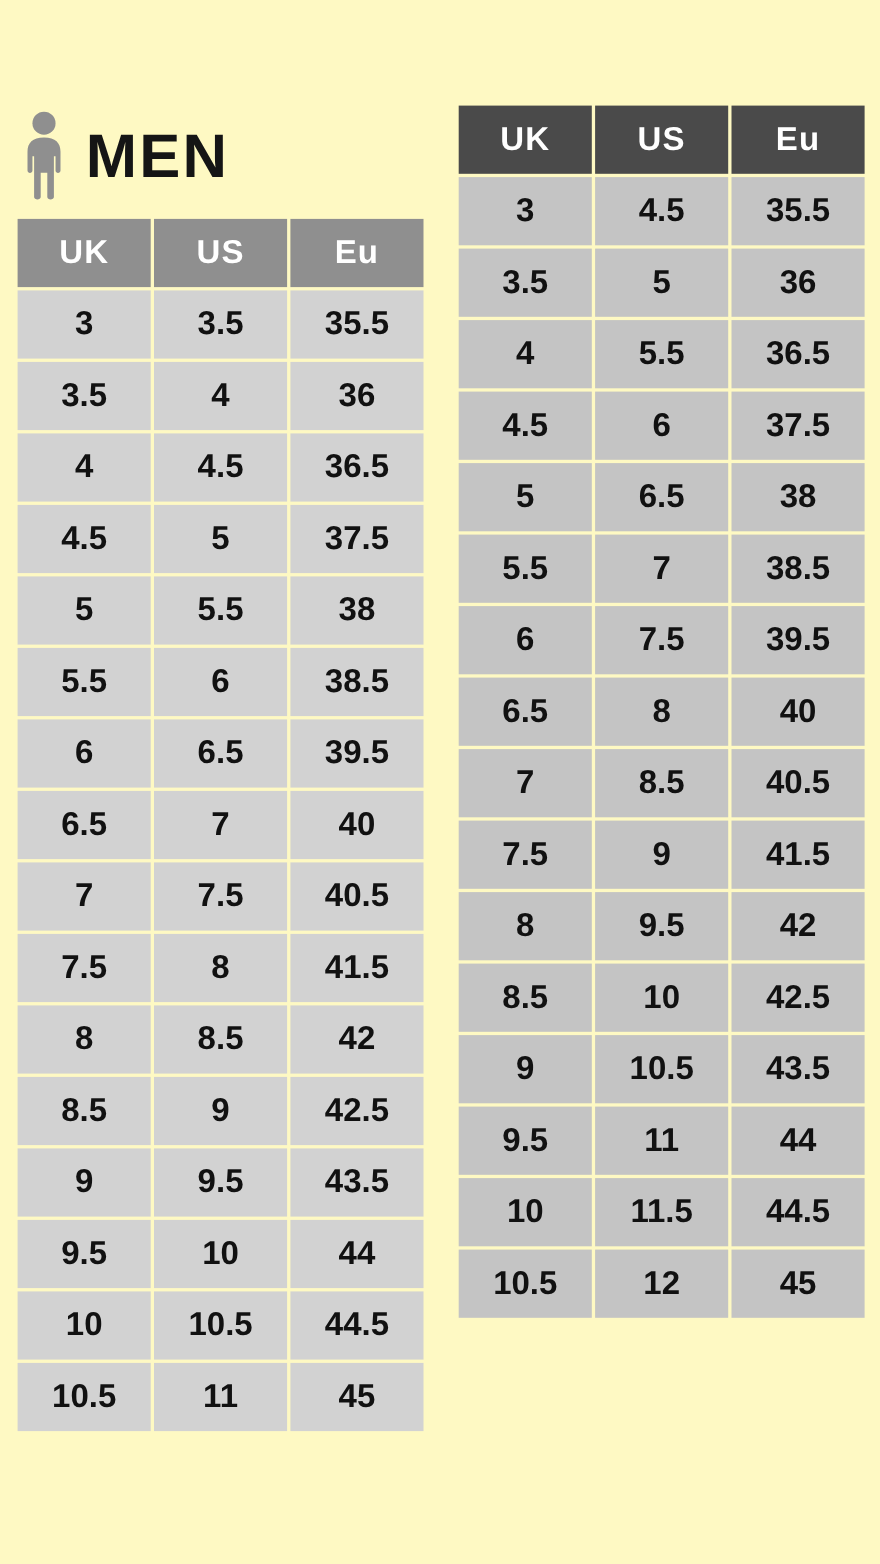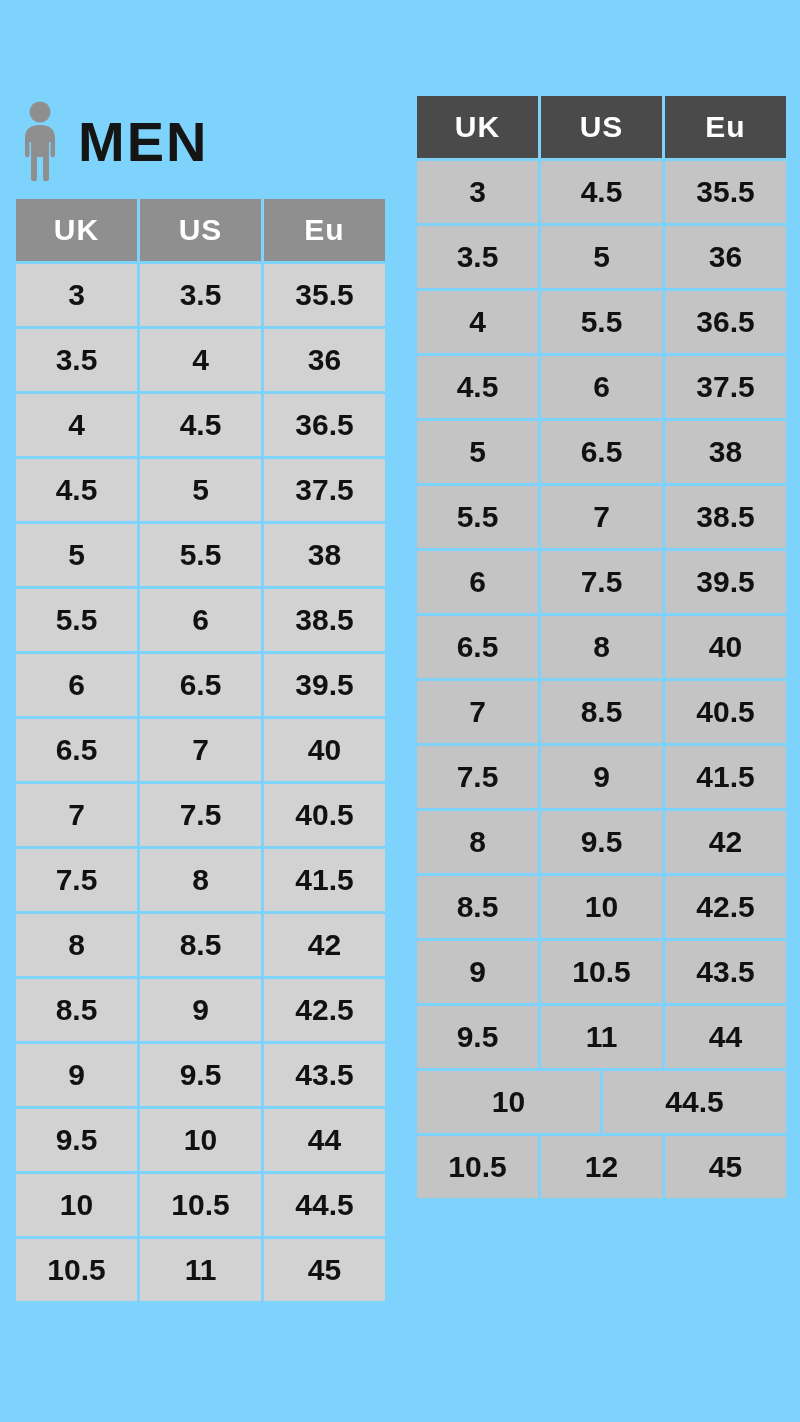--- a/index.html
+++ b/index.html
@@ -12,21 +12,21 @@
     height: 1422px;
     background: #f8f8f8;
     font-family: "Liberation Sans", sans-serif;
     overflow: hidden;
   }
 
   .page {
     position: relative;
     width: 800px;
     height: 1422px;
-    background: #7dd3fc;
+    background: #fef9c3;
     box-sizing: border-box;
     display: flex;
     flex-direction: row;
     align-items: flex-start;
     justify-content: flex-start;
     padding: 96px 0 0 0;
   }
 
   .panel {
     box-sizing: border-box;
@@ -290,20 +290,21 @@
         <div class="tcell">10.5</div>
         <div class="tcell">43.5</div>
       </div>
       <div class="trow trow-body">
         <div class="tcell">9.5</div>
         <div class="tcell">11</div>
         <div class="tcell">44</div>
       </div>
       <div class="trow trow-body">
         <div class="tcell">10</div>
+        <div class="tcell">11.5</div>
         <div class="tcell">44.5</div>
       </div>
       <div class="trow trow-body">
         <div class="tcell">10.5</div>
         <div class="tcell">12</div>
         <div class="tcell">45</div>
       </div>
     </div>
   </div>
 

